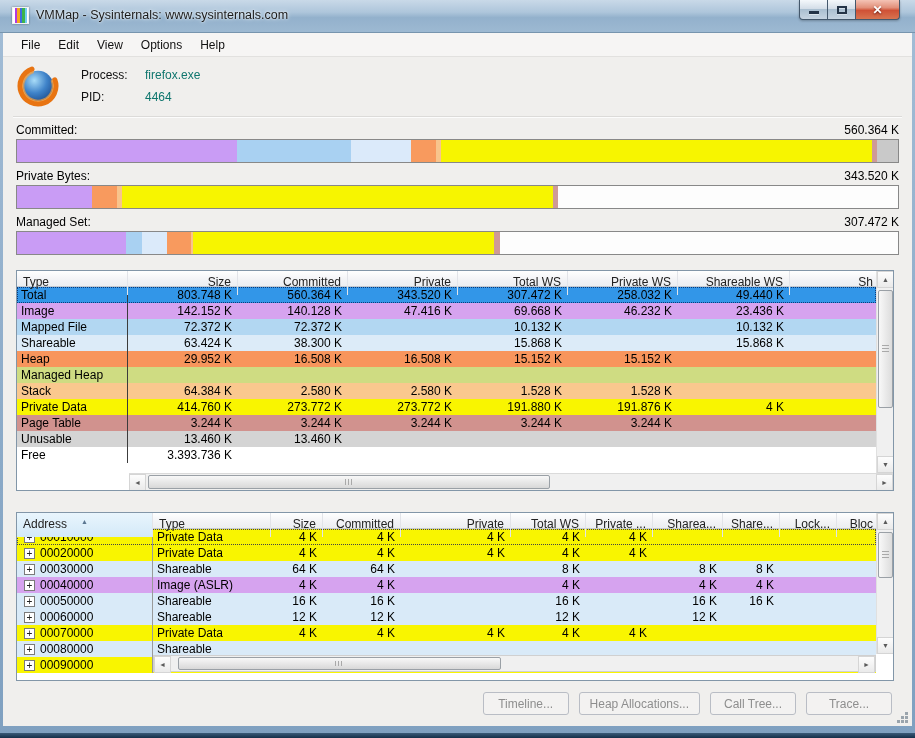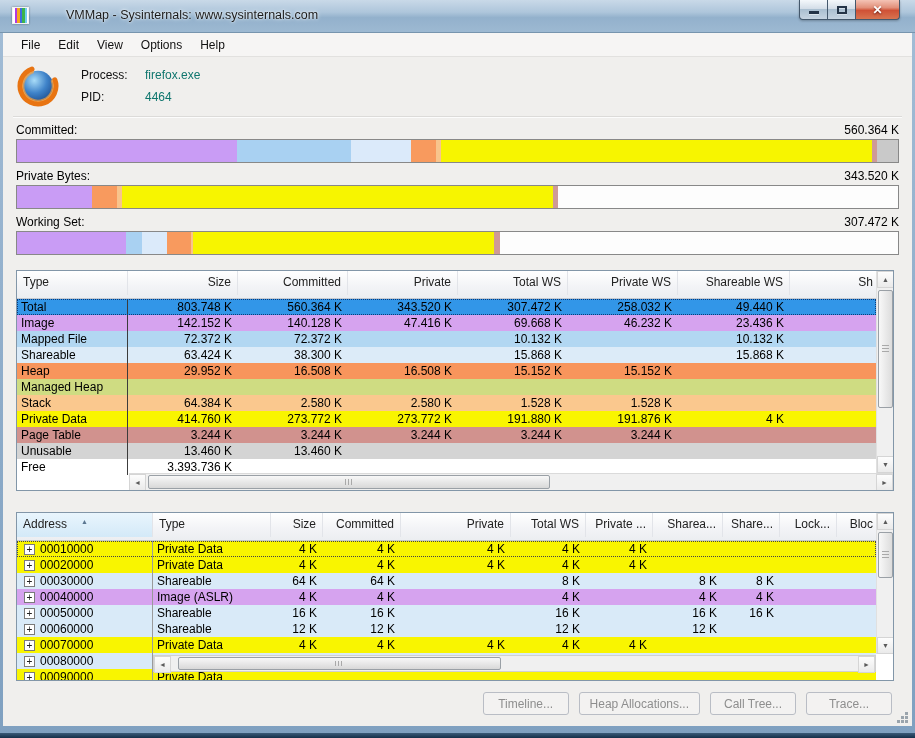--- a/index.html
+++ b/index.html
@@ -10,21 +10,21 @@
   .frame::after { content:""; position:absolute; left:0; right:0; bottom:0; height:5px;
     background:linear-gradient(#3a5a78,#142f49); }
 
   
   .titlebar { height:33px; position:relative; padding:7px 0 0 12px;
     background:linear-gradient(180deg,#c9d9e8 0%,#aec6db 38%,#93b1cc 55%,#9db9d2 100%);
     border-bottom:1px solid #7795ae; display:flex; align-items:flex-start; }
   .vmicon { width:17px; height:17px; display:inline-block; margin-right:7px; border:1px solid #f2f2f2;
     background:linear-gradient(90deg,#ffffff 0 10%,#b13ae0 10% 27%,#f7a81c 27% 44%,#3d6be0 44% 62%,#3cb44b 62% 79%,#74ccf4 79% 94%,#ffffff 94% 100%);
     box-shadow:0 0 2px rgba(0,0,0,.4); }
-  .wtitle { font-size:12.5px; color:#1a1a1a; text-shadow:0 0 4px #e8f1f8, 0 0 2px #ffffff; padding-top:1px;margin-left:30px; }
+  .wtitle { font-size:12.5px; color:#1a1a1a; text-shadow:0 0 4px #e8f1f8, 0 0 2px #ffffff; padding-top:1px; }
   .winbtns { position:absolute; top:0; right:15px; display:flex; height:20px; filter:drop-shadow(0 1px 1px rgba(0,0,0,.25)); }
   .winbtn { width:29px; height:20px; border:1px solid #44586c; border-top:none; margin-left:-1px;
     background:linear-gradient(#f4f8fb,#d4dee8 45%,#aabfd0 50%,#c6d4e1 100%);
     display:flex; align-items:center; justify-content:center; cursor:default; }
   .winbtn.min  { border-radius:0 0 0 4px; }
   .winbtn.close{ width:45px; border-radius:0 0 4px 0;
     background:linear-gradient(#f4c3b5,#e2907a 40%,#cf5136 55%,#d87450 100%); }
   .glyph-min { width:10px; height:3px; background:#243447; margin-top:6px; box-shadow:0 1px 0 rgba(255,255,255,.5); }
   .glyph-max { width:10px; height:8px; border:2px solid #243447; background:transparent; box-shadow:0 1px 0 rgba(255,255,255,.4); }
   .glyph-close { color:#fff; font-size:12px; font-weight:bold; line-height:1; text-shadow:0 1px 2px rgba(60,0,0,.7); }
@@ -47,21 +47,21 @@
   .gauge-toprow { display:flex; justify-content:space-between; height:17px; line-height:17px;align-items:flex-end; }
   .gauge-bar { height:24px; border:1px solid #888888; background:#fdfdfd; display:flex; overflow:hidden; }
   .gseg { height:100%; }
 
   
   .tbl { position:relative; margin:0 0 0 13px; width:878px; background:#fff; border:1px solid #8296a8; overflow:hidden; }
   .tbl.sum { margin-top:2px; height:221px; }
   .tbl.det { margin-top:21px; height:169px; }
   .tbl-main { margin-right:17px; overflow:hidden; height:100%; }
 
-  .thead { display:flex; height:28px; background:linear-gradient(#ffffff,#f2f3f6 60%,#eceef1);
+  .thead { display:flex; height:16px; background:linear-gradient(#ffffff,#f2f3f6 60%,#eceef1);
     border-bottom:1px solid #c5c9d0; }
   .hcell { height:24px; line-height:23px; padding:0 6px; color:#222; border-right:1px solid #e2e4e9;
     white-space:nowrap; overflow:hidden; text-align:right; position:relative; flex:none; }
   .hcell.left { text-align:left; }
   .hcell.sorted { background:linear-gradient(#e9f5fd,#d3e9f8); }
   .sortarrow { position:absolute; top:-3px; left:50%; transform:translateX(-50%); font-size:7px; color:#5b7791; }
 
   .trow { display:flex; height:16px; line-height:16px; white-space:nowrap; }
   .tcell { height:16px; padding:0 6px; overflow:hidden; white-space:nowrap; text-align:right; flex:none; }
   .tcell.left { text-align:left; padding-left:4px; }
@@ -197,21 +197,21 @@
             <div class="gauge-bar">
               <div class="gseg" style="width: 8.5%; background: rgb(201, 156, 245);"></div>
               <div class="gseg" style="width: 2.9%; background: rgb(248, 154, 94);"></div>
               <div class="gseg" style="width: 0.5%; background: rgb(248, 196, 140);"></div>
               <div class="gseg" style="width: 48.9%; background: rgb(247, 245, 0);"></div>
               <div class="gseg" style="width: 0.6%; background: rgb(207, 154, 150);"></div>
             </div>
           </div>
           <div class="gauge">
             <div class="gauge-toprow">
-              <span>Working Set:</span>
+              <span>Managed Set:</span>
               <span>307.472 K</span>
             </div>
             <div class="gauge-bar">
               <div class="gseg" style="width: 12.4%; background: rgb(201, 156, 245);"></div>
               <div class="gseg" style="width: 1.8%; background: rgb(169, 209, 242);"></div>
               <div class="gseg" style="width: 2.8%; background: rgb(219, 234, 250);"></div>
               <div class="gseg" style="width: 2.7%; background: rgb(248, 154, 94);"></div>
               <div class="gseg" style="width: 0.3%; background: rgb(248, 196, 140);"></div>
               <div class="gseg" style="width: 34.2%; background: rgb(247, 245, 0);"></div>
               <div class="gseg" style="width: 0.6%; background: rgb(207, 154, 150);"></div>

